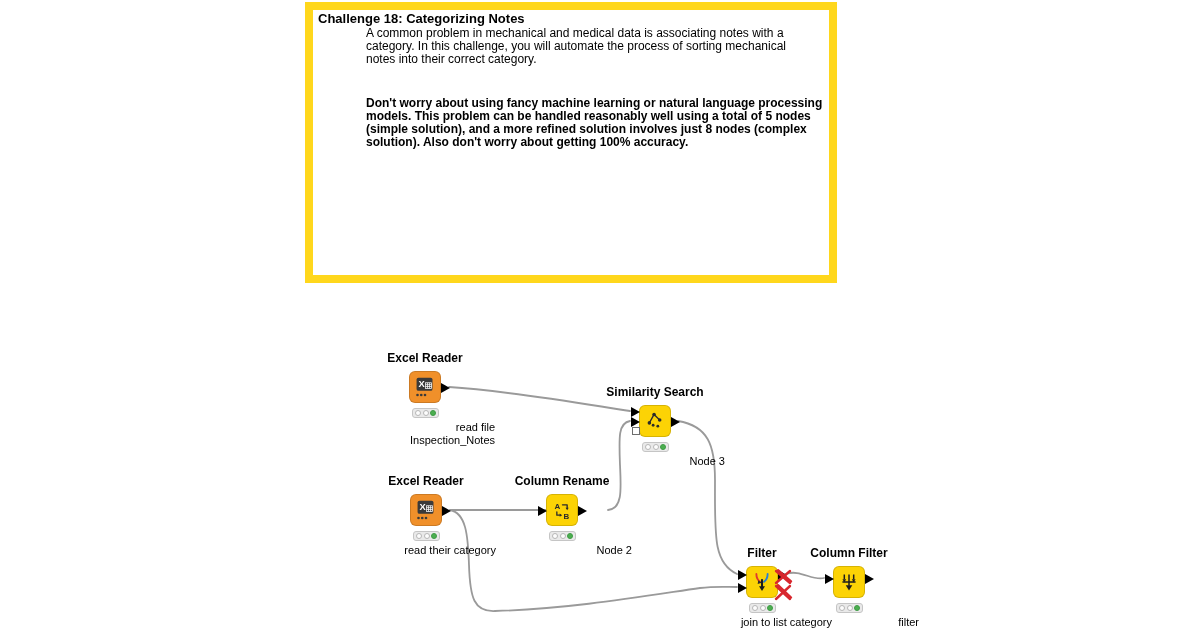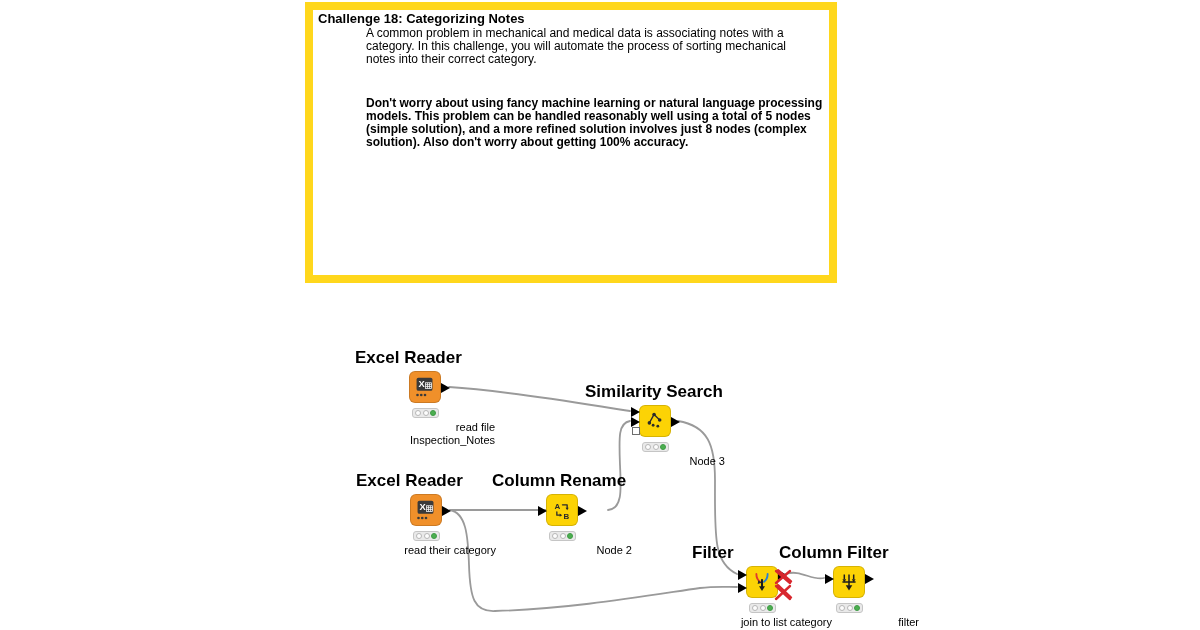--- a/index.html
+++ b/index.html
@@ -56,21 +56,22 @@
   
   .node{
     position:absolute;
     width:140px;
     height:100px;
   }
   .node-name{
     position:absolute;
     top:0; left:0;
     width:100%;
-    font-size:17px;
+    text-align:center;
+    font-size:12px;
     font-weight:bold;
     line-height:14px;
     white-space:nowrap;
   }
   .node-body{
     position:absolute;
     left:54px; top:20px;
     width:32px; height:32px;
     border-radius:6px;
     border:1px solid rgba(0,0,0,0.15);

